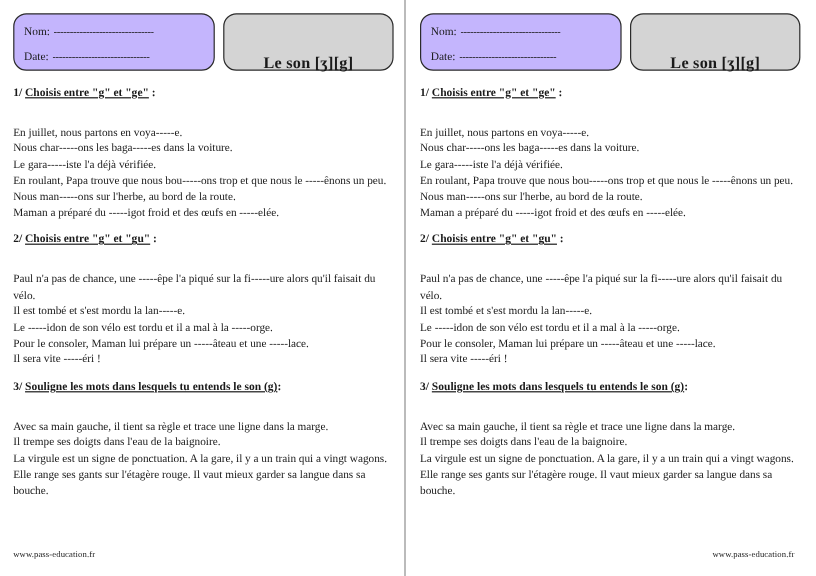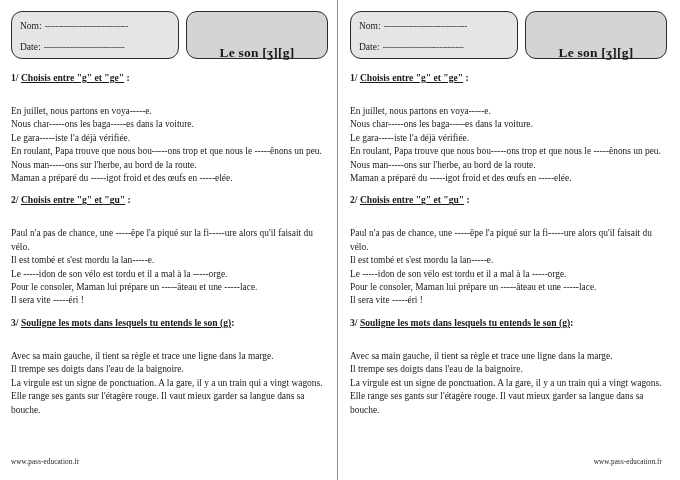--- a/index.html
+++ b/index.html
@@ -50,21 +50,21 @@
     gap: 7px;
     height: 52px;
   }
 
   .namebox {
     flex: 0 0 168px;
     height: 48px;
     box-sizing: border-box;
     border: 1px solid #2b2b2b;
     border-radius: 11px;
-    background: #e5e5e5;
+    background: #c4b5fd;
     padding: 4px 7px 0 8px;
     display: flex;
     flex-direction: column;
     justify-content: space-around;
   }
   .field {
     display: flex;
     align-items: baseline;
     font-size: 9.5px;
     line-height: 11px;

